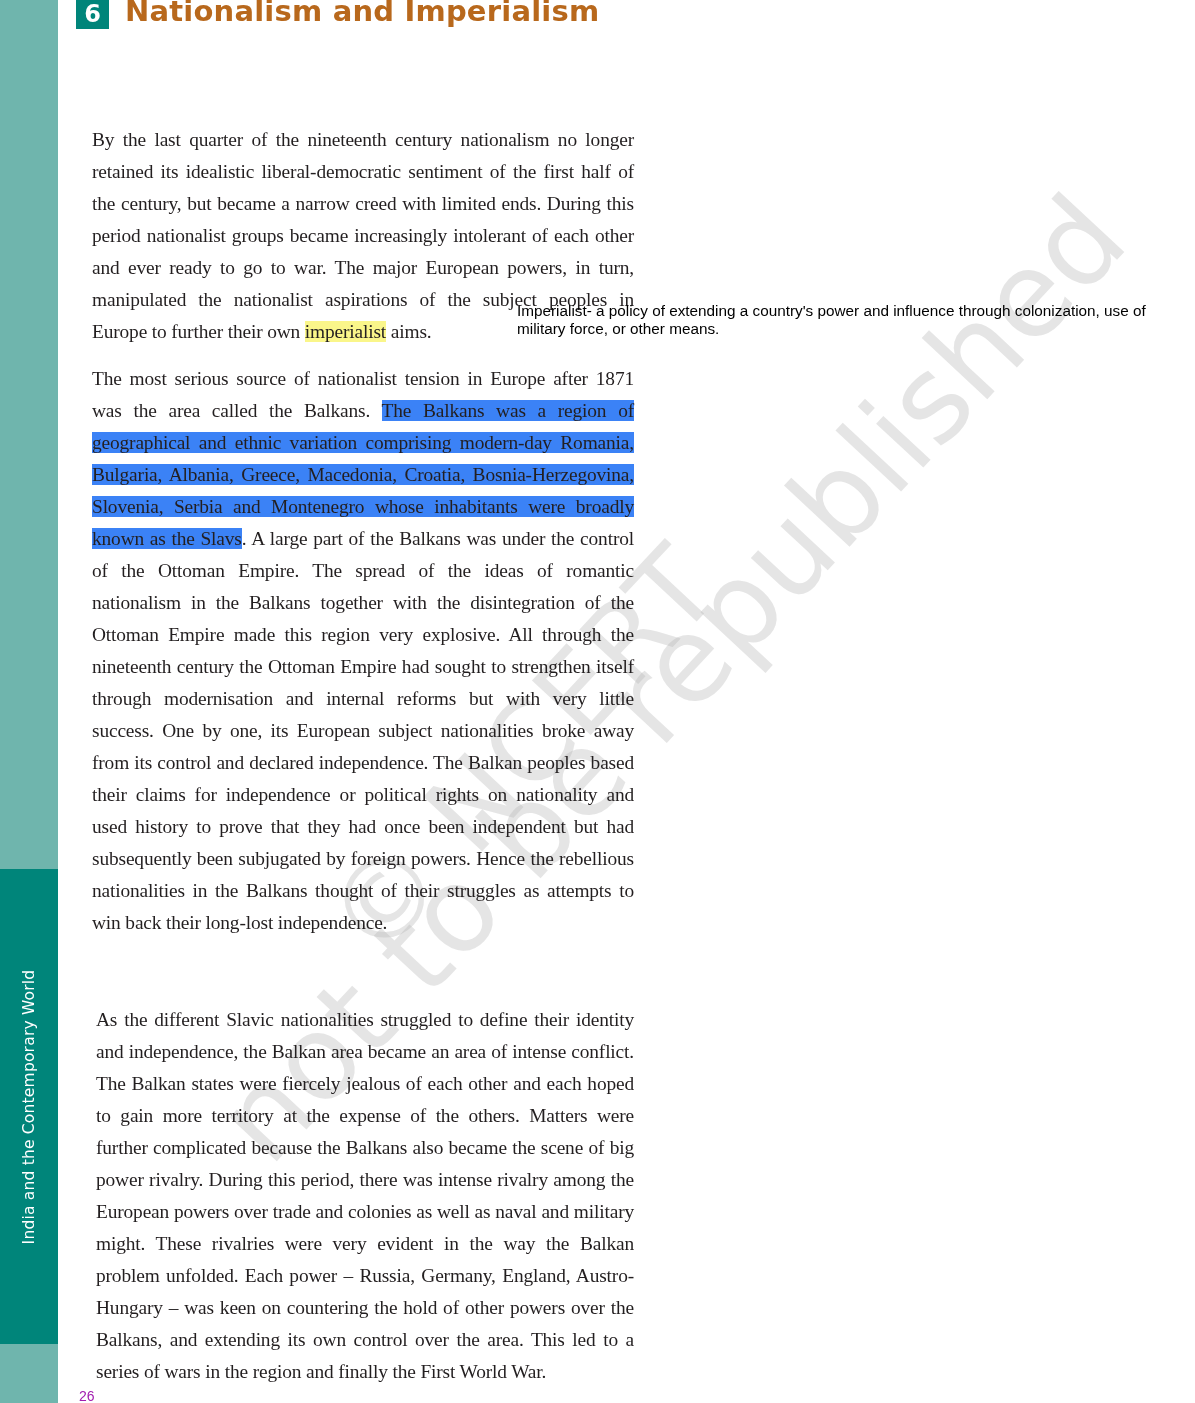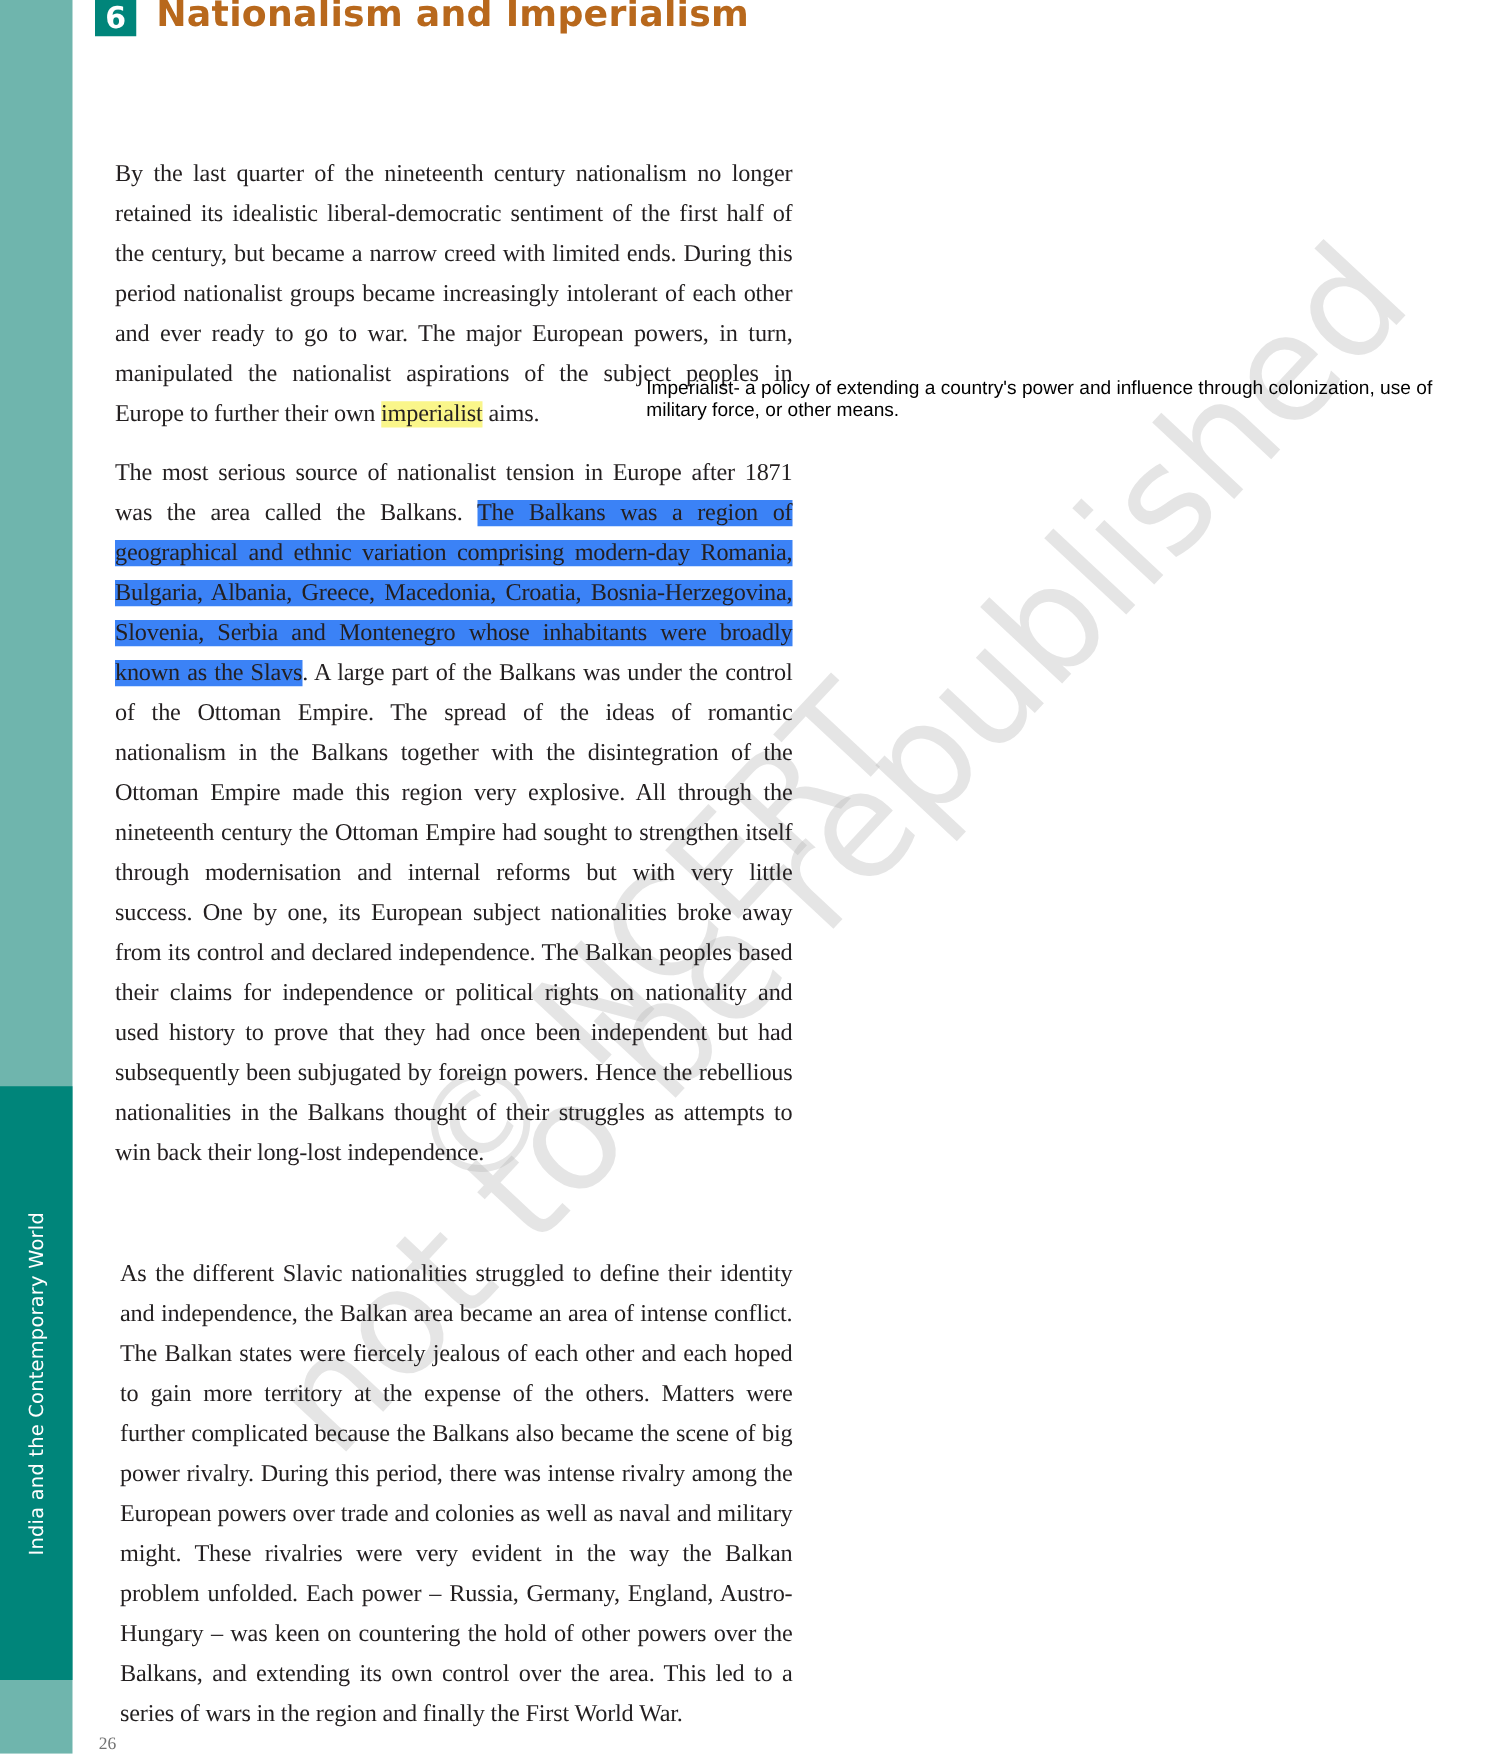--- a/index.html
+++ b/index.html
@@ -118,23 +118,23 @@
     .wm2 {
       left: 290px;
       top: 1050px;
       font-size: 118px;
       transform: rotate(-47deg);
     }
     .page-number {
       position: absolute;
       left: 79px;
       top: 1388px;
-      font-family: Liberation Serif, serif;
+      font-family: Liberation Sans, sans-serif;
       font-size: 14px;
-      color: #737373;
+      color: #a21caf;
     }
   </style>
 </head>
 <body>
 
 <div class="sidebar">
   <div class="sidebar-band">
   </div>
   <div class="sidebar-label">India and the Contemporary World</div>
 </div>

